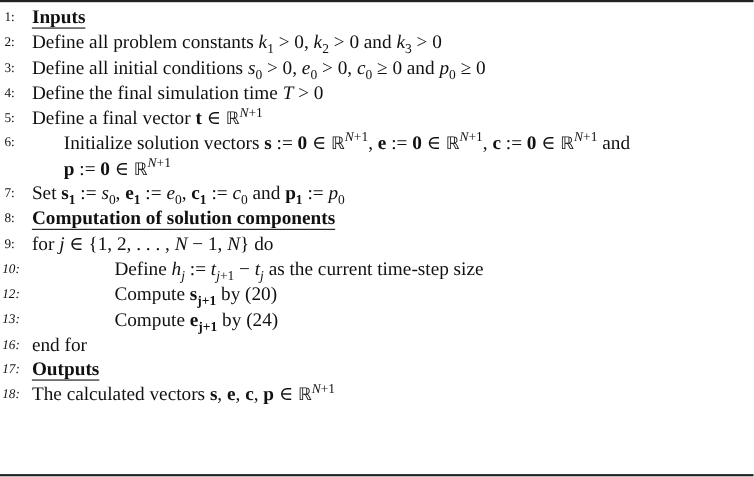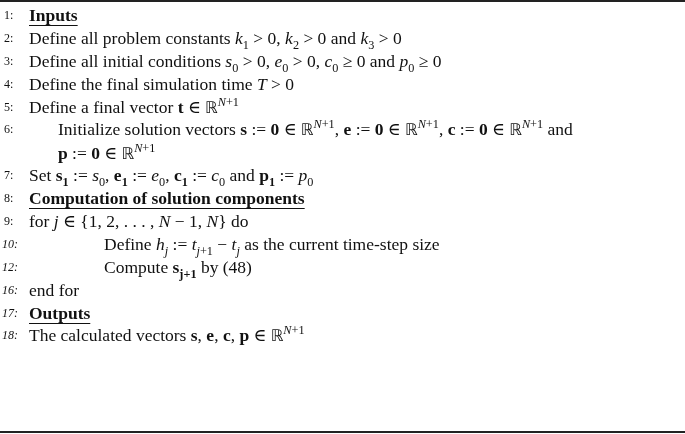--- a/index.html
+++ b/index.html
@@ -76,23 +76,27 @@
   </div>
 
   <div class="line">
     <span class="lnum two">10:</span>
     <span class="txt ind"><span>Define</span> <span class="m">h<sub>j</sub></span> := <span class="m">t</span><sub class="m">j</sub><sub>+1</sub> − <span class="m">t<sub>j</sub></span> <span>as the current time-step size</span></span>
   </div>
 
 
   <div class="line">
     <span class="lnum two">12:</span>
-    <span class="txt ind"><span>Compute</span> <span class="v">s<sub>j+1</sub></span> <span>by</span> <span>(48)</span></span>
+    <span class="txt ind"><span>Compute</span> <span class="v">s<sub>j+1</sub></span> <span>by</span> <span>(20)</span></span>
   </div>
 
+  <div class="line">
+    <span class="lnum two">13:</span>
+    <span class="txt ind"><span>Compute</span> <span class="v">e<sub>j+1</sub></span> <span>by</span> <span>(24)</span></span>
+  </div>
 
 
 
   <div class="line">
     <span class="lnum two">16:</span>
     <span class="txt kw">end for</span>
   </div>
 
   <div class="line">
     <span class="lnum two">17:</span>

